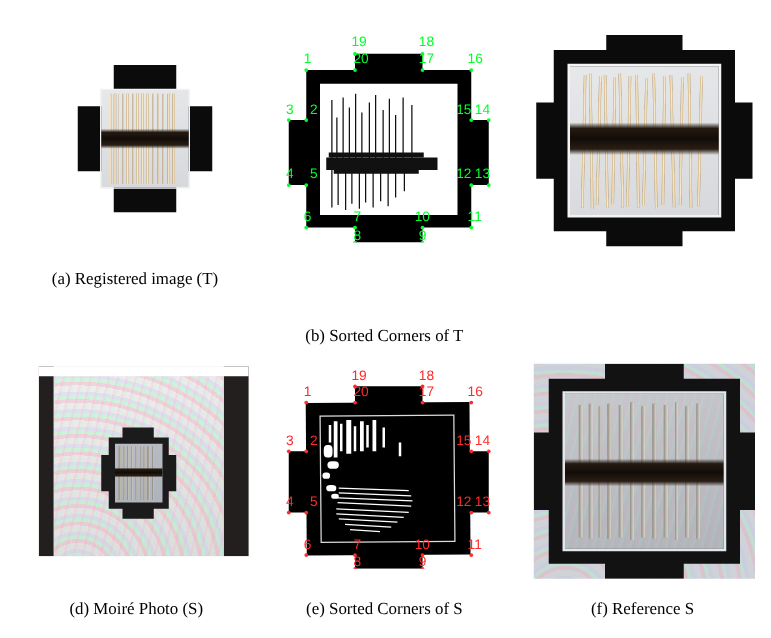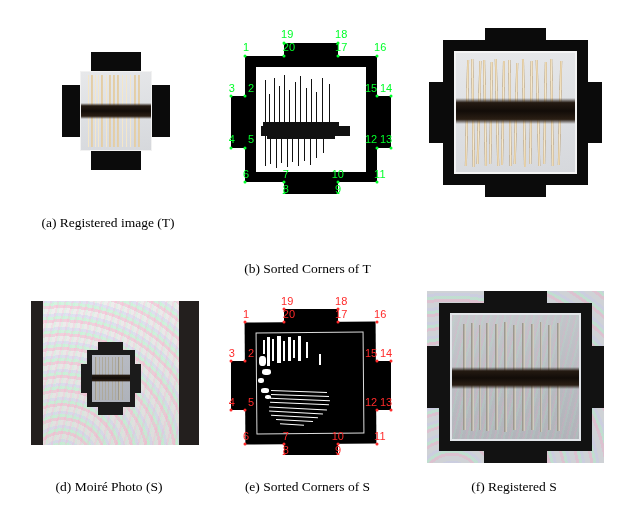--- a/index.html
+++ b/index.html
@@ -336,15 +336,15 @@
         </div>
       </div>
     </div>
   </div>
 
   <div class="caption" style="left:8px;top:215px;width:200px;">(a) Registered image (T)</div>
   <div class="caption" style="left:205px;top:221px;width:205px;margin-top:40px;">(b) Sorted Corners of T</div>
 
   <div class="caption" style="left:205px;top:479px;width:205px;">(e) Sorted Corners of S</div>
   <div class="caption" style="left:14px;top:479px;width:190px;">(d) Moiré Photo (S)</div>
-  <div class="caption" style="left:428px;top:479px;width:172px;">(f) Registered S</div>
+  <div class="caption" style="left:428px;top:479px;width:172px;">(f) Reference S</div>
 
 </div>
 
 </body></html>

